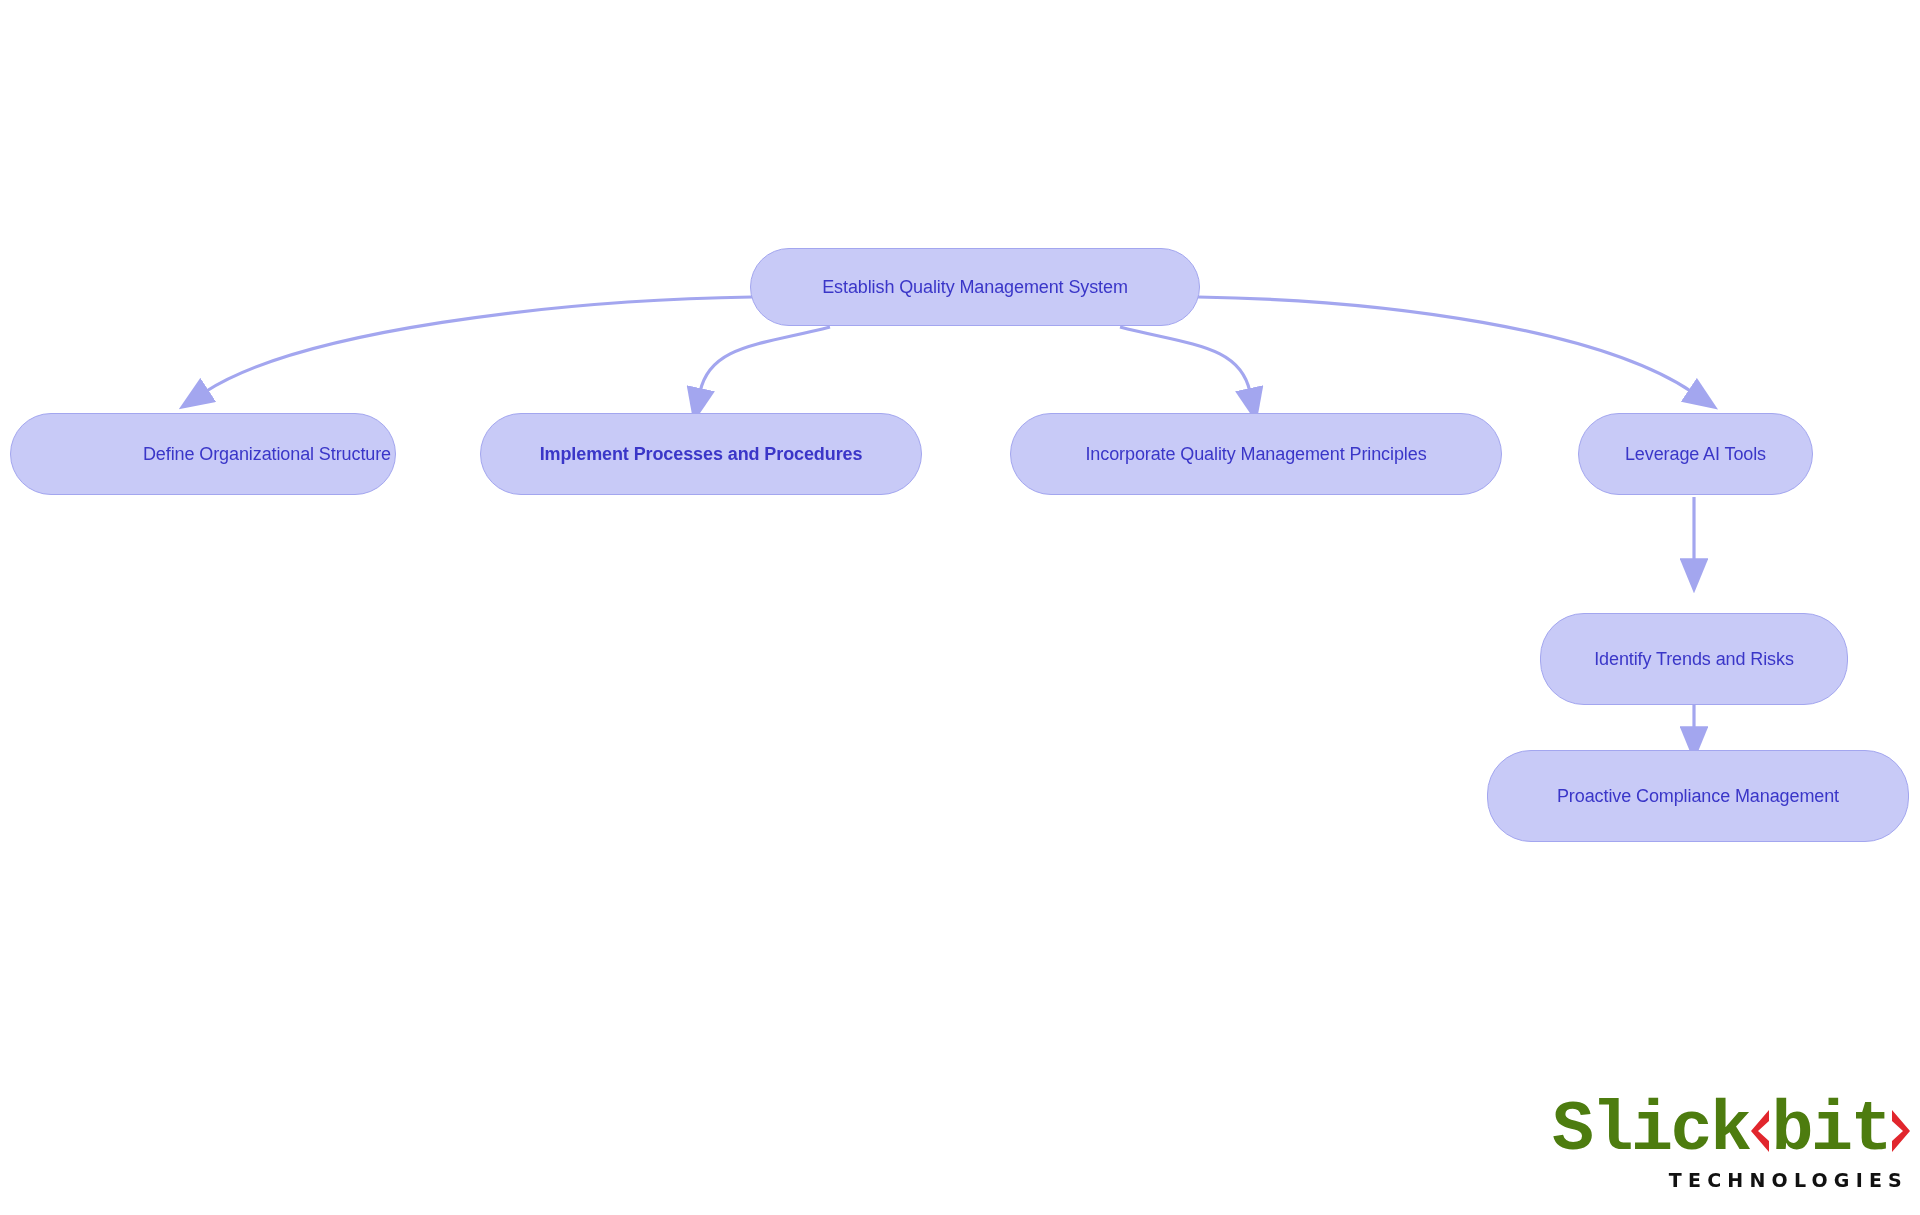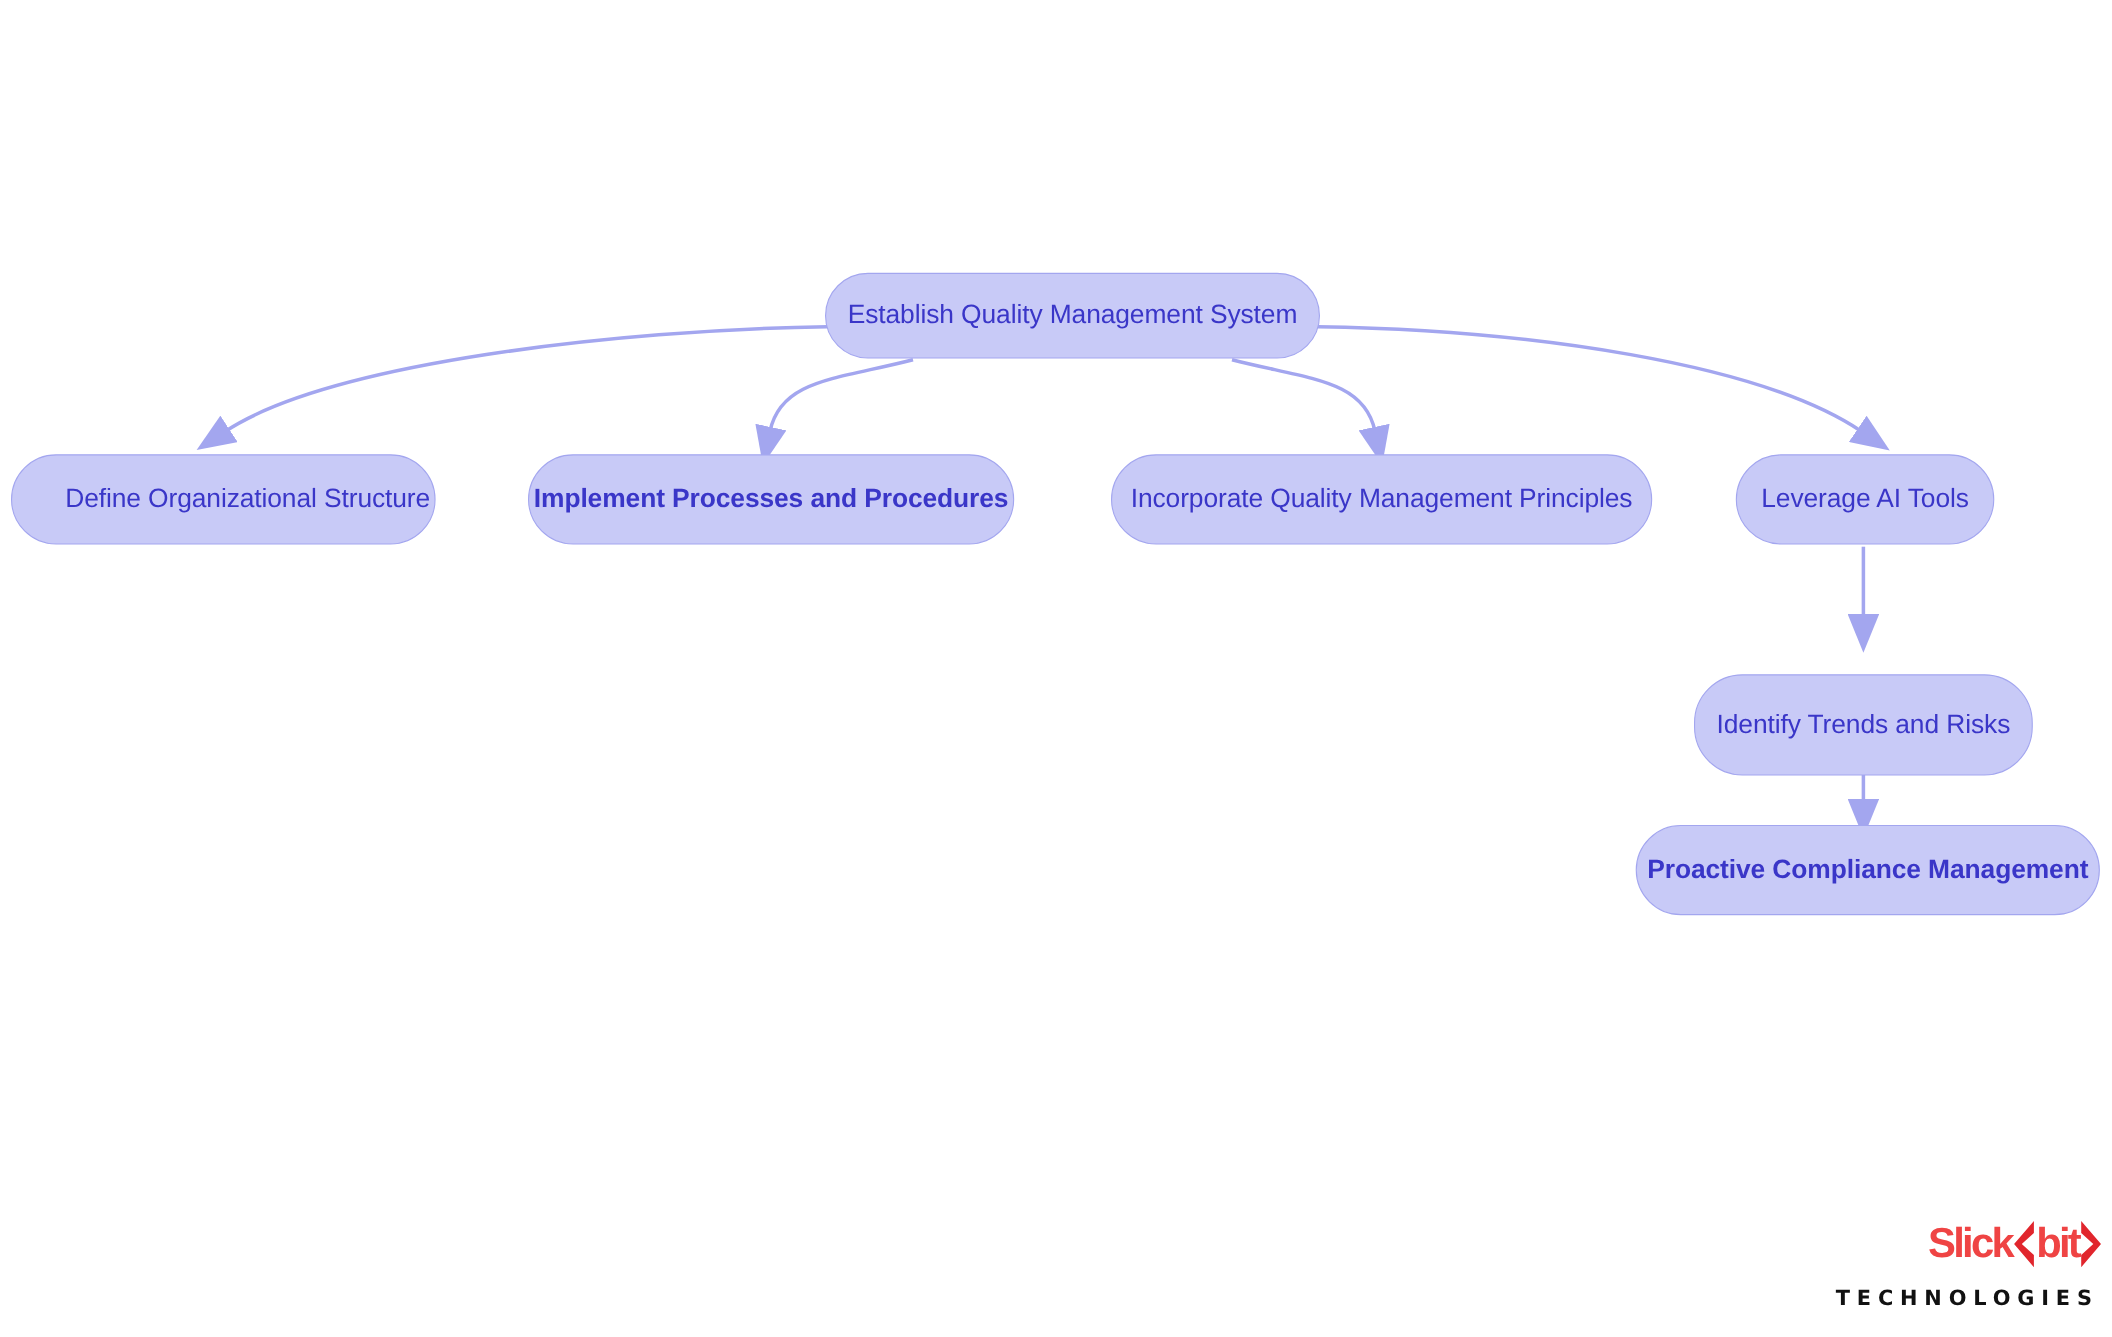--- a/index.html
+++ b/index.html
@@ -31,21 +31,21 @@
   .node {
     position: absolute;
     box-sizing: border-box;
     background: #c8caf7;
     border: 1.4px solid #a3a6ef;
     border-radius: 44px;
     display: flex;
     align-items: center;
     justify-content: center;
     color: #3a36c8;
-    font-size: 24px;
+    font-size: 18px;
     font-family: "Liberation Sans", sans-serif;
     letter-spacing: -0.1px;
     white-space: nowrap;
     line-height: 1;
   }
   .node .node-label {
     display: block;
     padding: 0 4px;
   }
   
@@ -54,25 +54,25 @@
     left: 1640px;
     top: 1100px;
     width: 272px;
     height: 100px;
   }
   .logo-wordmark {
     display: flex;
     align-items: center;
     justify-content: flex-end;
     height: 62px;
-    font-family: Liberation Sans, sans-serif;
+    font-family: Liberation Mono, monospace;
     font-weight: bold;
-    font-size: 38px;
+    font-size: 70px;
     letter-spacing: -2.5px;
-    color: #ef4444;
+    color: #4d7c0f;
     line-height: 1;
   }
   .logo-chevron {
     display: inline-block;
     width: 26px;
     height: 46px;
     position: relative;
     margin: 0 -2px;
   }
   .logo-chevron svg { display: block; }
@@ -130,21 +130,21 @@
   </div>
 
   <div class="node" style="left:1010px; top:413px; width:492px; height:82px;">
     <span class="node-label">Incorporate Quality Management Principles</span>
   </div>
 
   <div class="node" style="left:1540px; top:613px; width:308px; height:92px;">
     <span class="node-label">Identify Trends and Risks</span>
   </div>
 
-  <div class="node" style="left:1487px; top:750px; width:422px; height:82px;font-weight:bold;">
+  <div class="node" style="left:1487px; top:750px; width:422px; height:92px;">
     <span class="node-label">Proactive Compliance Management</span>
   </div>
 
   <div id="logo">
     <div class="logo-wordmark">
       <span>Slick</span>
       <span class="logo-chevron">
         <svg width="26" height="46" viewBox="0 0 26 46" xmlns="http://www.w3.org/2000/svg">
           <path d="M22,2 L22,13 L11,23 L22,33 L22,44 L4,23 Z" fill="#e1262d"></path>
         </svg>

